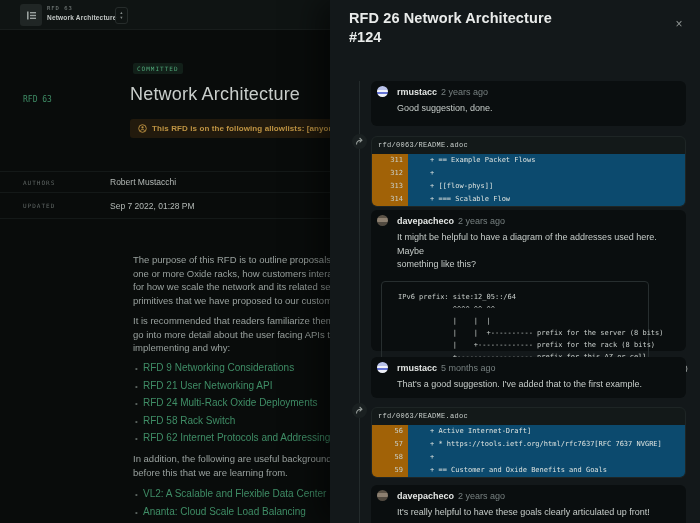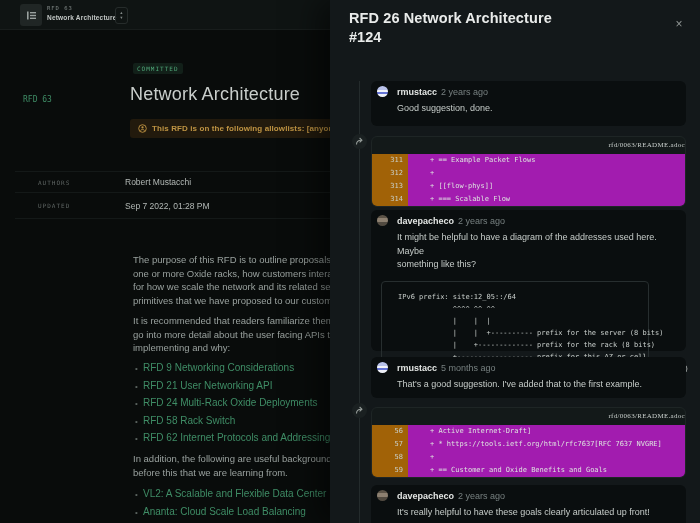--- a/index.html
+++ b/index.html
@@ -32,21 +32,21 @@
     font-family:"DejaVu Sans Mono", monospace; font-size:6px; letter-spacing:1px;
     color:#4fa678; background:#122019; border-radius:2px;
   }
   .rfd-num-label { position:absolute; left:23px; top:95px; font-family:"DejaVu Sans Mono", monospace; font-size:8px; color:#3f8d66; }
   .doc-title { position:absolute; left:130px; top:84px; font-size:18px; font-weight:400; letter-spacing:.2px; color:#c9cecb; }
   .allow-banner {
     position:absolute; left:130px; top:119px; width:262px; height:19px;
     background:#221a0d; border-radius:3px; display:flex; align-items:center; gap:5px; padding:0 8px;
   }
   .allow-banner .txt { font-size:8px; font-weight:bold; color:#bf9443; letter-spacing:.1px; }
-  .meta { position:absolute; left:15px; top:171px; width:330px; }
+  .meta { position:absolute; left:0; top:171px; width:330px; }
   .meta-row { display:flex; align-items:center; border-top:1px solid #141918; height:21px; }
   .meta-row:nth-child(2) { height:27px; border-bottom:1px solid #141918; }
   .meta-label { width:110px; padding-left:23px; font-family:"DejaVu Sans Mono", monospace; font-size:6px; letter-spacing:1px; color:#5f6664; }
   .meta-value { font-size:8.5px; color:#b3b9b6; }
   .para { position:absolute; left:133px; white-space:pre-line; font-size:9.5px; line-height:13.5px; color:#99a19e; width:520px; }
   .doc-list { position:absolute; left:133px; list-style:none; }
   .doc-list li { display:flex; align-items:baseline; height:17.5px; }
   .doc-list .dot { color:#5a635f; font-size:8px; width:10px; padding-left:2px; }
   .doc-link { color:#3f8d66; font-size:10px; text-decoration:none; }
   
@@ -76,24 +76,24 @@
   .ascii-box {
     margin-left:4px; margin-top:9px; width:268px;
     border:1px solid #272e2f; border-radius:4px;
     padding:9px 0 9px 16px; overflow:visible;
   }
   .ascii-box pre { font-family:"DejaVu Sans Mono", monospace; font-size:7px; line-height:12px; color:#c9cfcc; white-space:pre; }
   .diff-card {
     position:absolute; left:41px; width:315px;
     background:#131919; border:1px solid #1e2525; border-radius:6px; overflow:hidden;
   }
-  .d-file { height:17px; line-height:17px; padding-left:6px; font-family:Liberation Serif, serif; font-size:7px; letter-spacing:.3px; color:#c9cfcc;text-align:right; }
+  .d-file { height:17px; line-height:17px; padding-left:6px; font-family:Liberation Mono, monospace; font-size:7px; letter-spacing:.3px; color:#c9cfcc; }
   .d-row { display:flex; height:13px; }
   .d-num { width:36px; flex:none; background:#a16207; color:#c9d0cb; text-align:right; padding-right:5px; font-family:"DejaVu Sans Mono", monospace; font-size:7px; line-height:13px; }
-  .d-text { flex:1; background:#a21caf; color:#dde3df; padding-left:22px; font-family:"DejaVu Sans Mono", monospace; font-size:7px; line-height:13px; white-space:pre; }
+  .d-text { flex:1; background:#0c4a6e; color:#dde3df; padding-left:22px; font-family:"DejaVu Sans Mono", monospace; font-size:7px; line-height:13px; white-space:pre; }
 </style>
 </head>
 <body>
 
 <div class="screen">
 
   <div class="page">
 
     <div class="topbar">
       <div class="logo-btn">

